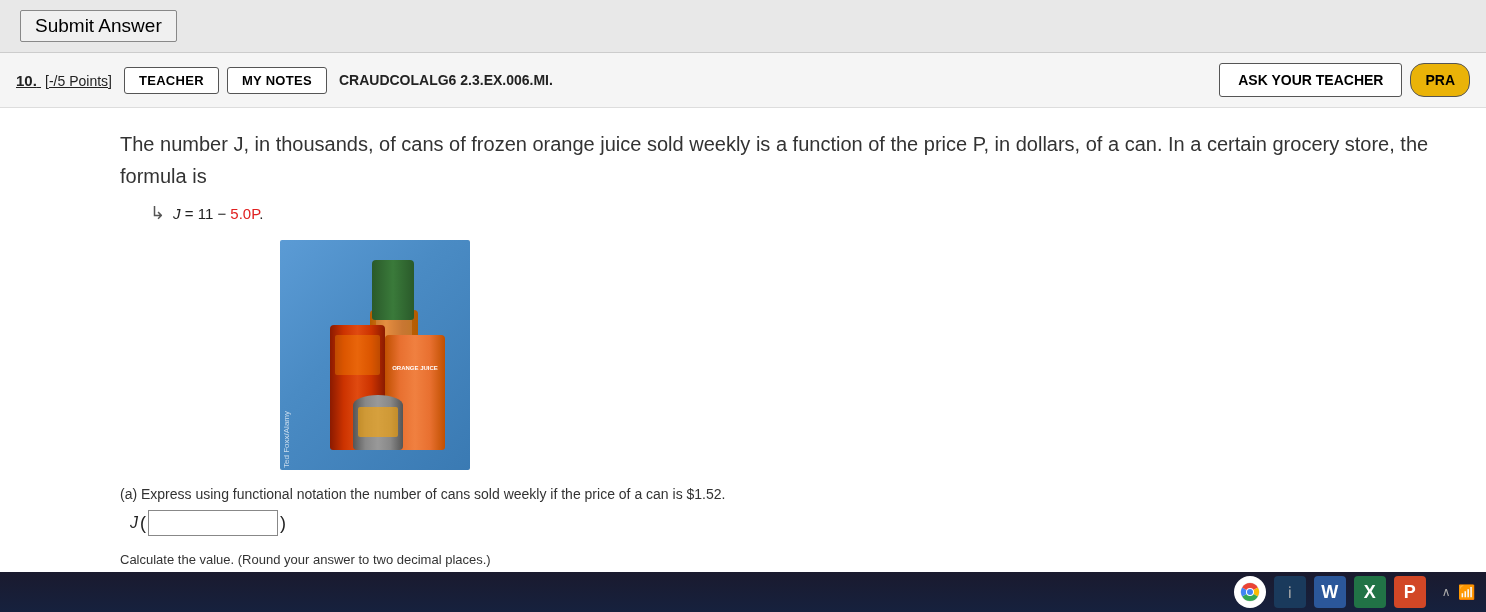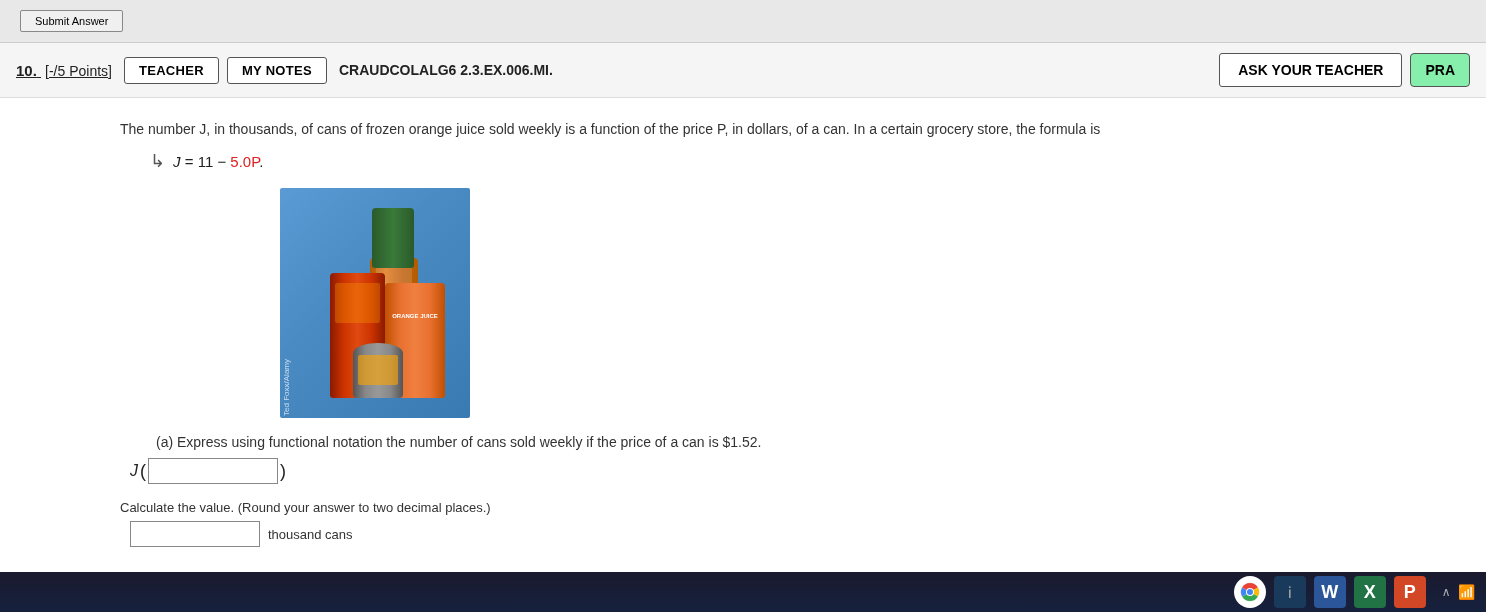--- a/index.html
+++ b/index.html
@@ -12,21 +12,21 @@
     }
     .top-bar {
       background: #e8e8e8;
       padding: 10px 20px;
       border-bottom: 1px solid #ccc;
     }
     .submit-btn {
       border: 1px solid #888;
       background: #f0f0f0;
       padding: 4px 14px;
-      font-size: 11px;
+      font-size: 19px;
       cursor: pointer;
       border-radius: 2px;
     }
     .question-header {
       background: #f5f5f5;
       border-bottom: 1px solid #ddd;
       display: flex;
       align-items: center;
       padding: 10px 16px;
       gap: 8px;
@@ -59,34 +59,34 @@
       background: #fff;
       padding: 8px 18px;
       font-size: 14px;
       font-weight: bold;
       cursor: pointer;
       border-radius: 3px;
       white-space: nowrap;
     }
     .pra-btn {
       border: 1px solid #555;
-      background: #86efac;
+      background: #eab308;
       padding: 8px 14px;
       font-size: 14px;
       font-weight: bold;
       cursor: pointer;
-      border-radius: 4px;
+      border-radius: 14px;
     }
     .question-body {
       background: #fff;
       padding: 20px 30px 30px 120px;
       min-height: 500px;
     }
     .problem-description {
-      font-size: 14px;
+      font-size: 20px;
       color: #333;
       margin-bottom: 10px;
       line-height: 1.6;
     }
     .formula-line {
       display: flex;
       align-items: center;
       gap: 8px;
       margin: 6px 0 16px 30px;
       font-size: 15px;
@@ -221,21 +221,20 @@
       color: rgba(255,255,255,0.7);
       writing-mode: vertical-rl;
       text-orientation: mixed;
       transform: rotate(180deg);
     }
     .part-label {
       font-size: 14px;
       color: #333;
       margin-bottom: 8px;
       margin-top: 4px;
-      margin-left: 36px;
     }
     .function-input-row {
       display: flex;
       align-items: center;
       gap: 2px;
       margin: 8px 0 16px 10px;
       font-size: 16px;
     }
     .func-name {
       font-size: 16px;

